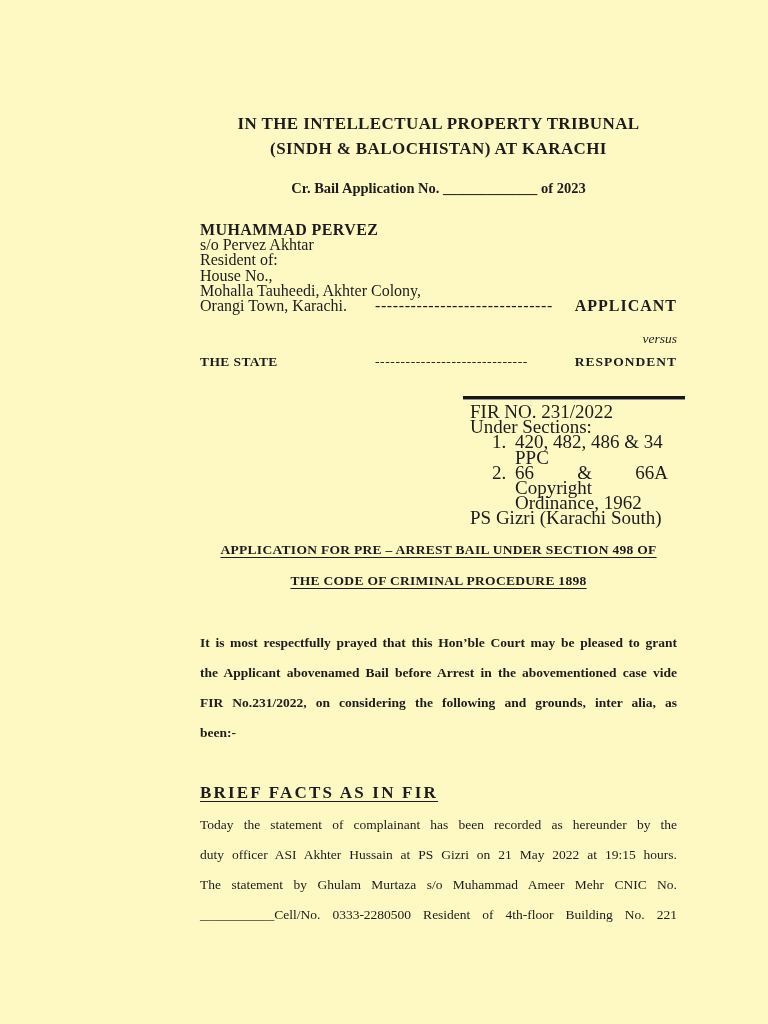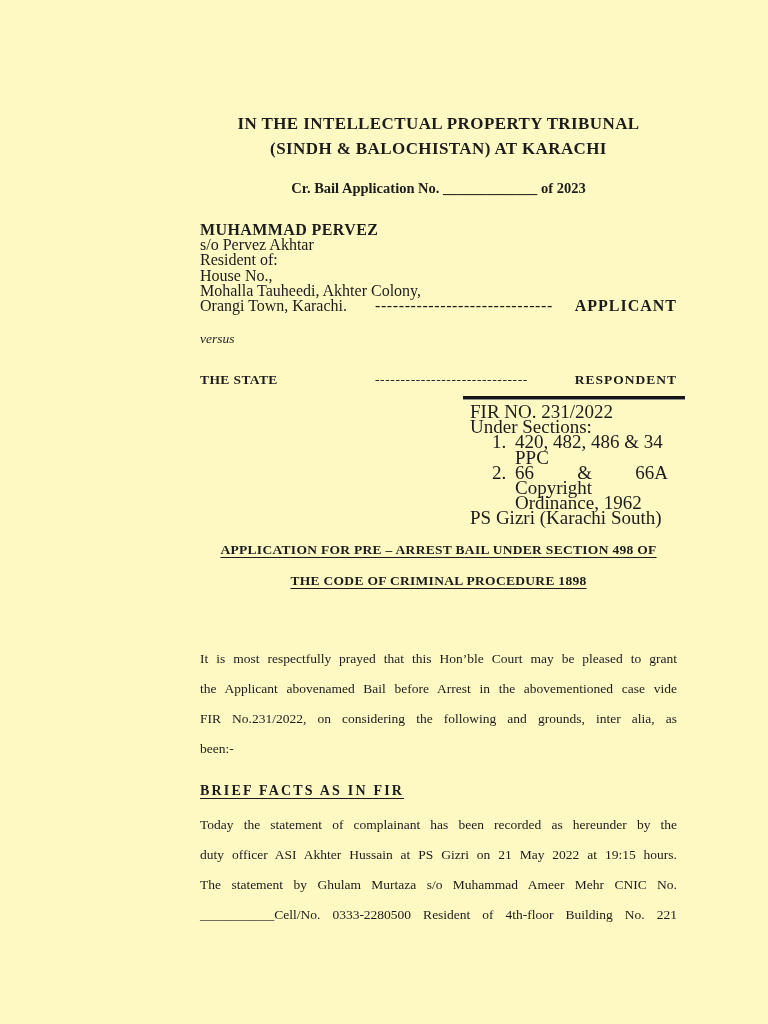--- a/index.html
+++ b/index.html
@@ -57,28 +57,28 @@
     right: 0;
     top: 0;
     font-weight: bold;
     letter-spacing: 1px;
   }
   .versus {
     position: absolute;
     left: 200px;
     width: 477px;
     top: 331px;
-    text-align: left;
+    text-align: right;
     font-style: italic;
     font-size: 13.5px;
   }
   .state-row {
     position: absolute;
     left: 200px;
-    top: 372px;
+    top: 354px;
     width: 477px;
     font-size: 13.5px;
     line-height: 15.2px;
   }
   
   .fir-box {
     position: absolute;
     left: 463px;
     top: 396px;
     width: 222px;
@@ -112,30 +112,30 @@
   .heading-l1 { top: 542px; }
   .heading-l2 { top: 573px; }
   
   .para {
     position: absolute;
     left: 200px;
     width: 477px;
     font-size: 13.5px;
     line-height: 30px;
   }
-  .para-1 { top: 644px; }
+  .para-1 { top: 628px; font-weight: bold; }
   .para-2 { top: 810px; }
   .jline { text-align: justify; text-align-last: justify; }
   .jline.last { text-align-last: left; }
   .brief-heading {
     position: absolute;
     left: 200px;
     top: 783px;
     font-weight: bold;
-    font-size: 14px;
+    font-size: 17px;
     letter-spacing: 2.2px;
     text-decoration: underline;
     text-underline-offset: 3px;
     white-space: nowrap;
   }
 </style>
 </head>
 <body>
 
 <div class="page">

